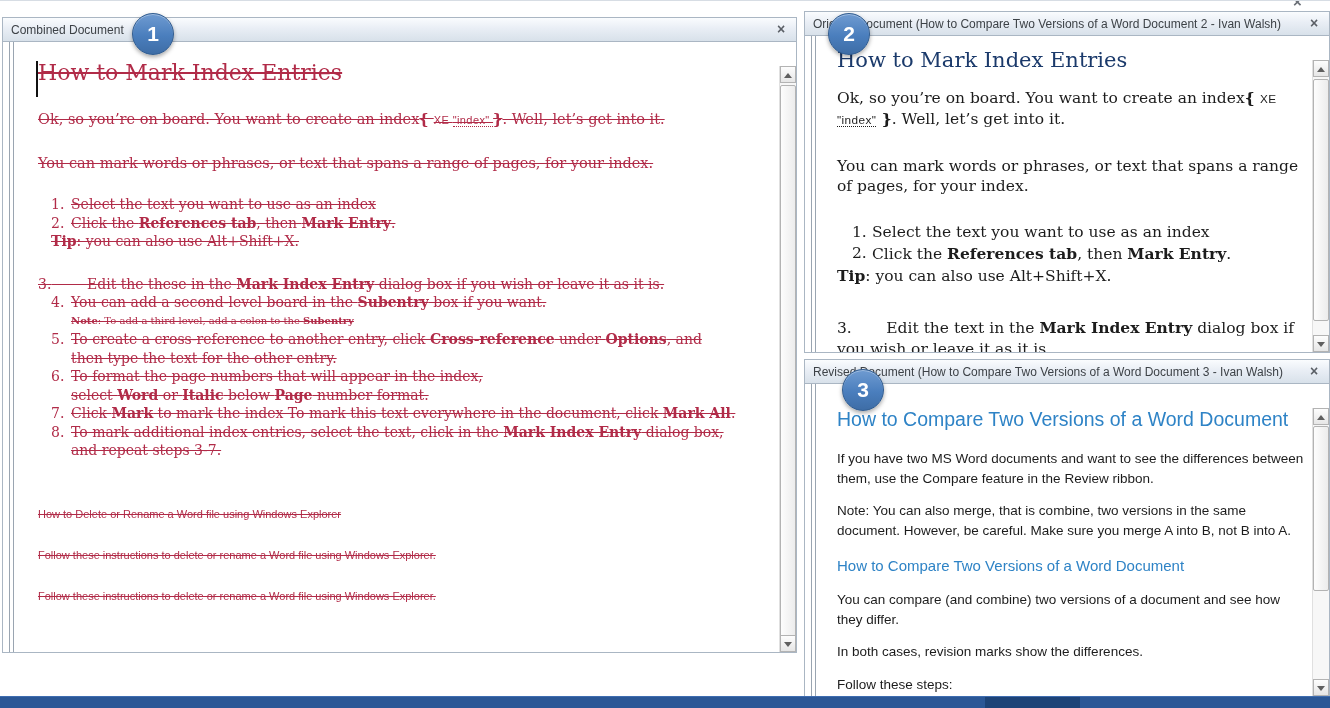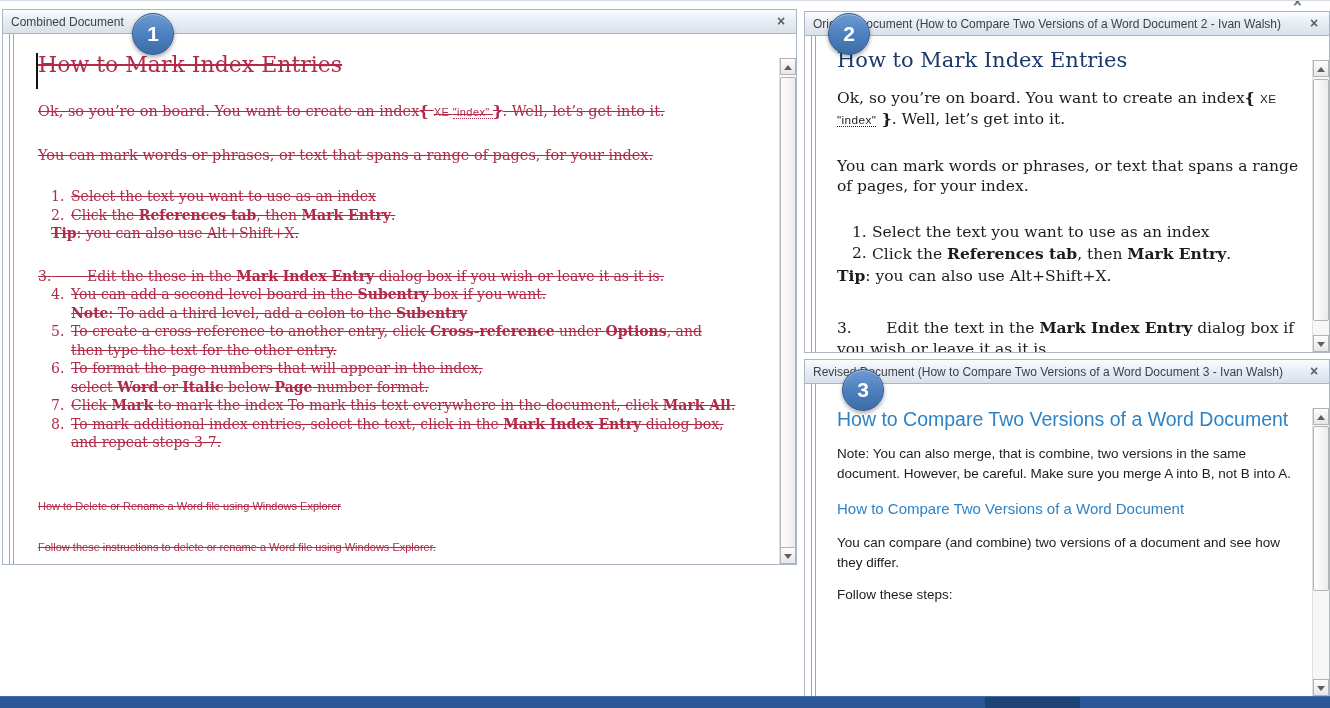--- a/index.html
+++ b/index.html
@@ -3,21 +3,21 @@
 <meta charset="utf-8">
 <style>
   html,body { margin:0; padding:0; background:#fff; }
   .screen {
     position:relative; width:1330px; height:708px; background:#ffffff;
     overflow:hidden; font-family:"Liberation Sans", sans-serif;
     border-top:1px solid #d7dde4;
   }
   
   .pane { position:absolute; background:#fff; border:1px solid #aab6c3; box-sizing:border-box; }
-  .pane-left  { left:2px;  top:8px;  width:795px; height:556px; }
+  .pane-left  { left:2px;  top:16px;  width:795px; height:636px; }
   .right-col  { position:absolute; left:804px; top:10px; width:526px; height:686px; }
   .pane-orig  { left:0; top:0;   width:526px; height:342px; }
   .pane-rev   { left:0; top:348px; width:526px; height:338px; }
   .pane-header {
     position:absolute; left:0; top:0; right:0; height:24px;
     background:linear-gradient(180deg,#fafcfe 0%,#e9eef5 45%,#d8e1ea 100%);
     border-bottom:1px solid #aab6c3;
     font-size:12px; color:#3d4247; line-height:24px; padding-left:8px;
     white-space:nowrap; overflow:hidden; box-sizing:border-box;
   }
@@ -49,21 +49,21 @@
 
   
   .pane-left .doc-content { font-family:"DejaVu Serif", serif; color:var(--red); }
   .pane-left .p { text-decoration:line-through; text-decoration-color:var(--red); }
   .c-h1  { font-size:22px; margin:18px 0 0 0; }
   .c-para{ font-size:14.5px; margin:24px 0 0 0; line-height:19px; }
   .c-li  { position:relative; padding-left:33px; font-size:14px; line-height:18.5px; margin:0; }
   .c-li .marker { position:absolute; left:13px; }
   .c-li0 { font-size:14px; line-height:18.5px; margin:0; }
   .c-tip { padding-left:13px; font-size:14px; line-height:18.5px; margin:0; }
-  .c-cont{ padding-left:33px; font-size:14px; line-height:18.5px; margin:0; }
+  .c-cont{ padding-left:33px; font-size:10px; line-height:18.5px; margin:0; }
   .c-sans{ font-family:"Liberation Sans", sans-serif; font-size:11px; margin:29px 0 0 0; }
 
   
   .pane-orig .doc-content { font-family:"DejaVu Serif", serif; color:#1c1c1c; }
   .o-h1  { font-size:21px; color:var(--navy); margin:12px 0 0 0; font-weight:400; }
   .o-para{ font-size:15.5px; line-height:20px; margin:20px 0 0 0; }
   .o-li  { position:relative; padding-left:35px; font-size:15.5px; line-height:21px; margin:0; }
   .o-li .marker { position:absolute; left:15px; }
   .o-li0 { font-size:15.5px; line-height:21px; margin:0; }
   .o-tip { font-size:15.5px; line-height:21px; margin:0; }
@@ -189,23 +189,25 @@
 
     <section class="pane pane-rev">
       <div class="pane-header">
         <span>Revised Document (How to Compare Two Versions of a Word Document 3 - Ivan Walsh)</span>
         <span class="close-btn">×</span>
       </div>
       <div class="pane-body">
         <div class="page-edge"></div>
         <div class="doc-content">
             <div class="p r-h1"><span>How to Compare Two Versions of a Word Document</span></div>
+            <div class="p r-para gt18"><span>If you have two MS Word documents and want to see the differences between them, use the Compare feature in the Review ribbon.</span></div>
             <div class="p r-para"><span>Note: You can also merge, that is combine, two versions in the same document. However, be careful. Make sure you merge A into B, not B into A.</span></div>
             <div class="p r-h2"><span>How to Compare Two Versions of a Word Document</span></div>
             <div class="p r-para gt16"><span>You can compare (and combine) two versions of a document and see how they differ.</span></div>
+            <div class="p r-para"><span>In both cases, revision marks show the differences.</span></div>
             <div class="p r-para"><span>Follow these steps:</span></div>
           </div>
         <div class="scrollbar">
           <div class="sb-btn up">
               <i class="tri tri-up"></i>
             </div>
           <div class="sb-track">
               <div class="sb-thumb"></div>
             </div>
           <div class="sb-btn down">

